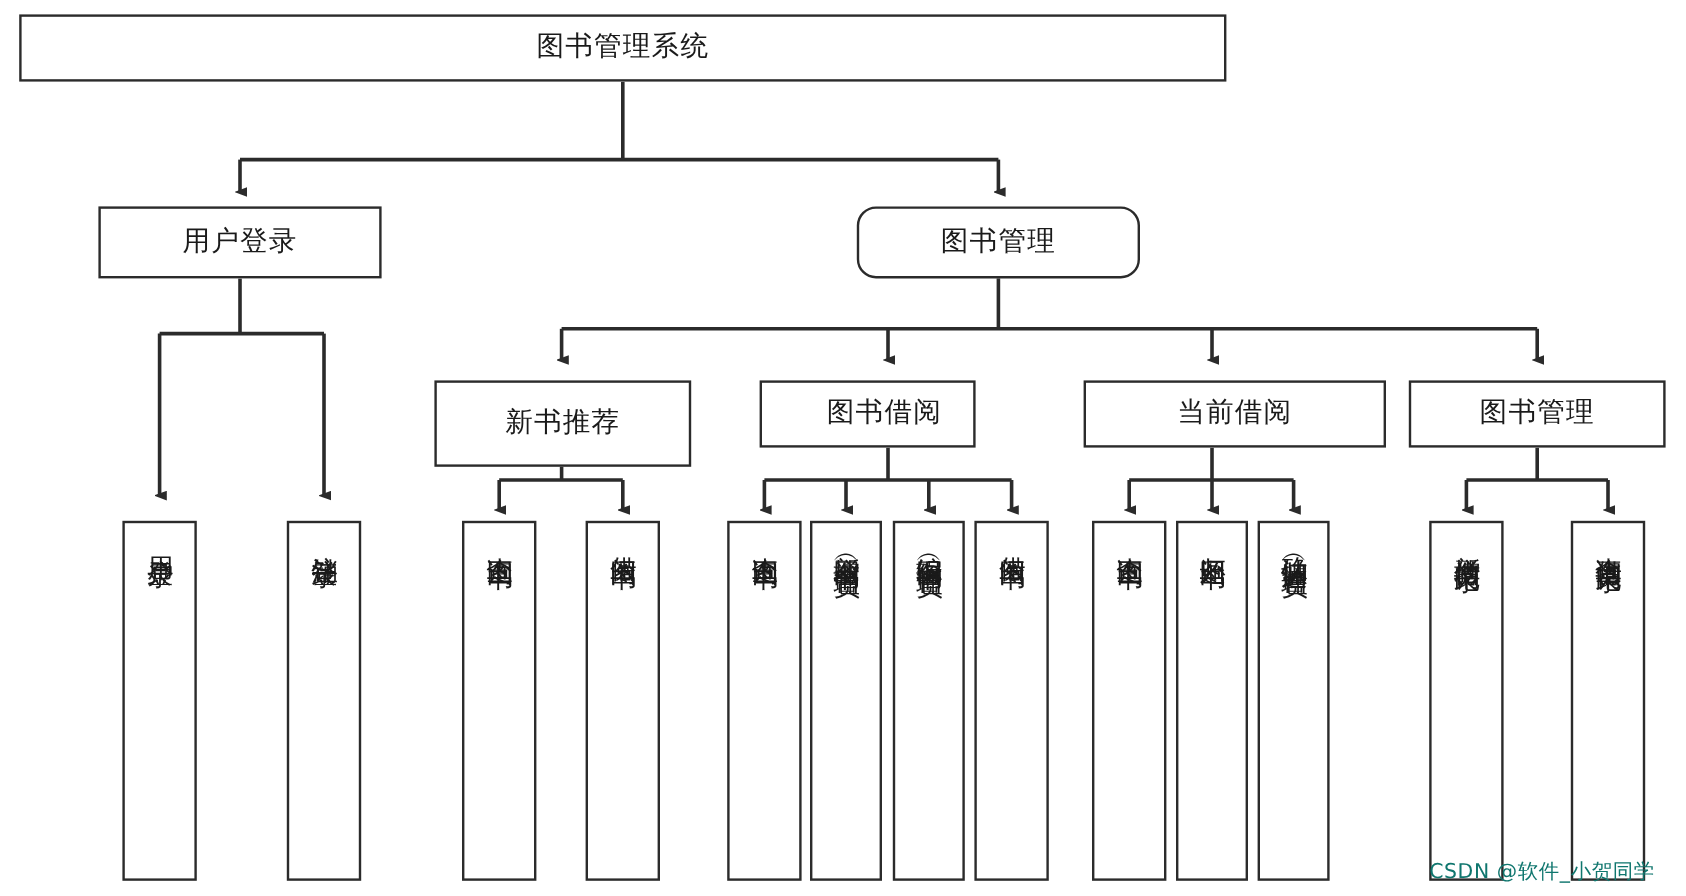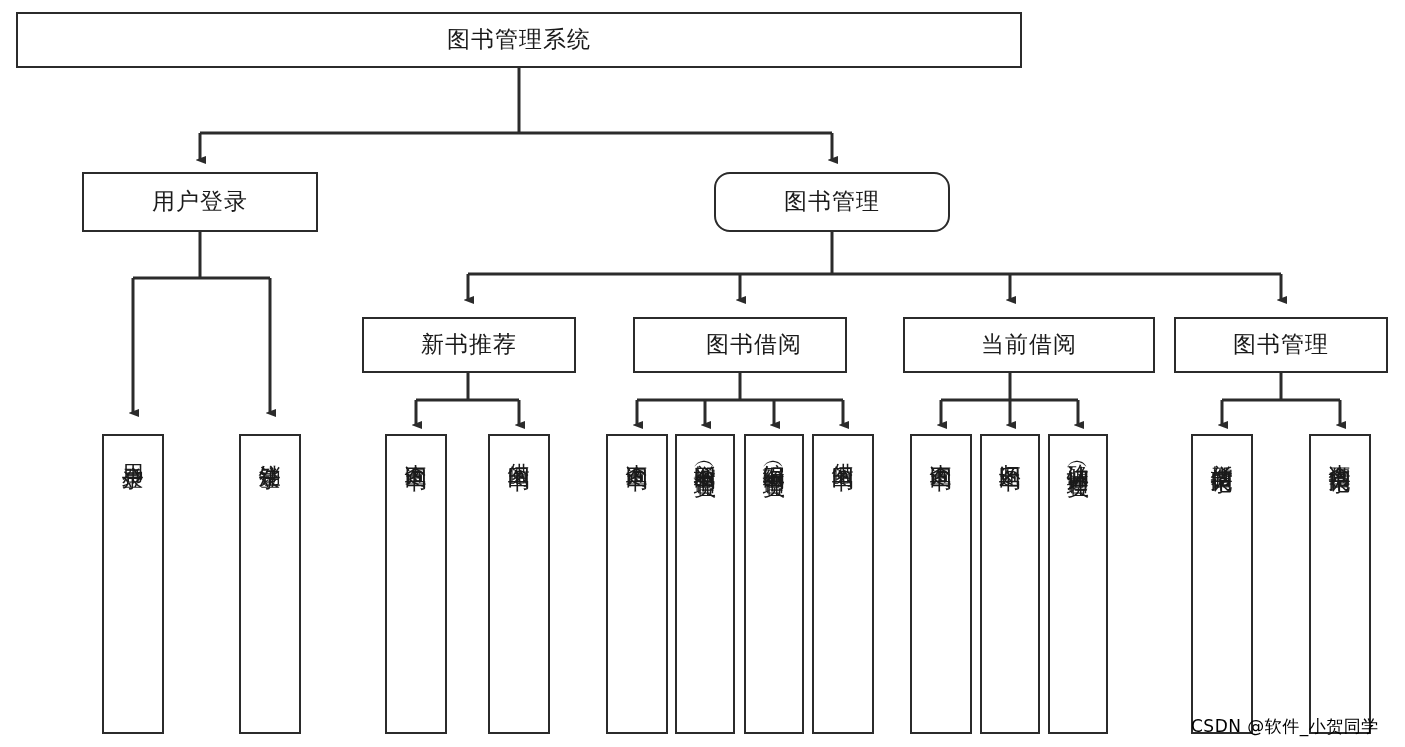--- a/index.html
+++ b/index.html
@@ -53,21 +53,21 @@
   }
   .vert .node-label {
     writing-mode: vertical-rl;
     text-orientation: upright;
     font-size: 22px;
     line-height: 1.15;
     letter-spacing: 2px;
   }
   .watermark {
     position: absolute;
-    color: #000000;
+    color: #0f766e;
     font-size: 17px;
     white-space: nowrap;
     letter-spacing: 0.5px;
   }
 </style>
 </head>
 <body>
 
 <div id="stage">
 
@@ -125,24 +125,24 @@
     <span class="node-label">图书管理系统</span>
   </div>
 
   <div class="node horiz" style="left:82px; top:172px; width:236px; height:60px;">
     <span class="node-label">用户登录</span>
   </div>
   <div class="node horiz" style="left:714px; top:172px; width:236px; height:60px;border-radius:16px;">
     <span class="node-label">图书管理</span>
   </div>
 
-  <div class="node horiz" style="left:362px; top:317px; width:214px; height:56px;">
+  <div class="node horiz" style="left:362px; top:317px; width:214px; height:72px;">
     <span class="node-label">新书推荐</span>
   </div>
-  <div class="node horiz" style="left:633px; top:317px; width:214px; height:56px;padding-left:28px;">
+  <div class="node horiz" style="left:633px; top:317px; width:180px; height:56px;padding-left:28px;">
     <span class="node-label">图书借阅</span>
   </div>
   <div class="node horiz" style="left:903px; top:317px; width:252px; height:56px;">
     <span class="node-label">当前借阅</span>
   </div>
   <div class="node horiz" style="left:1174px; top:317px; width:214px; height:56px;">
     <span class="node-label">图书管理</span>
   </div>
 
   <div class="node vert" style="left:102px; top:434px; width:62px; height:300px;">

